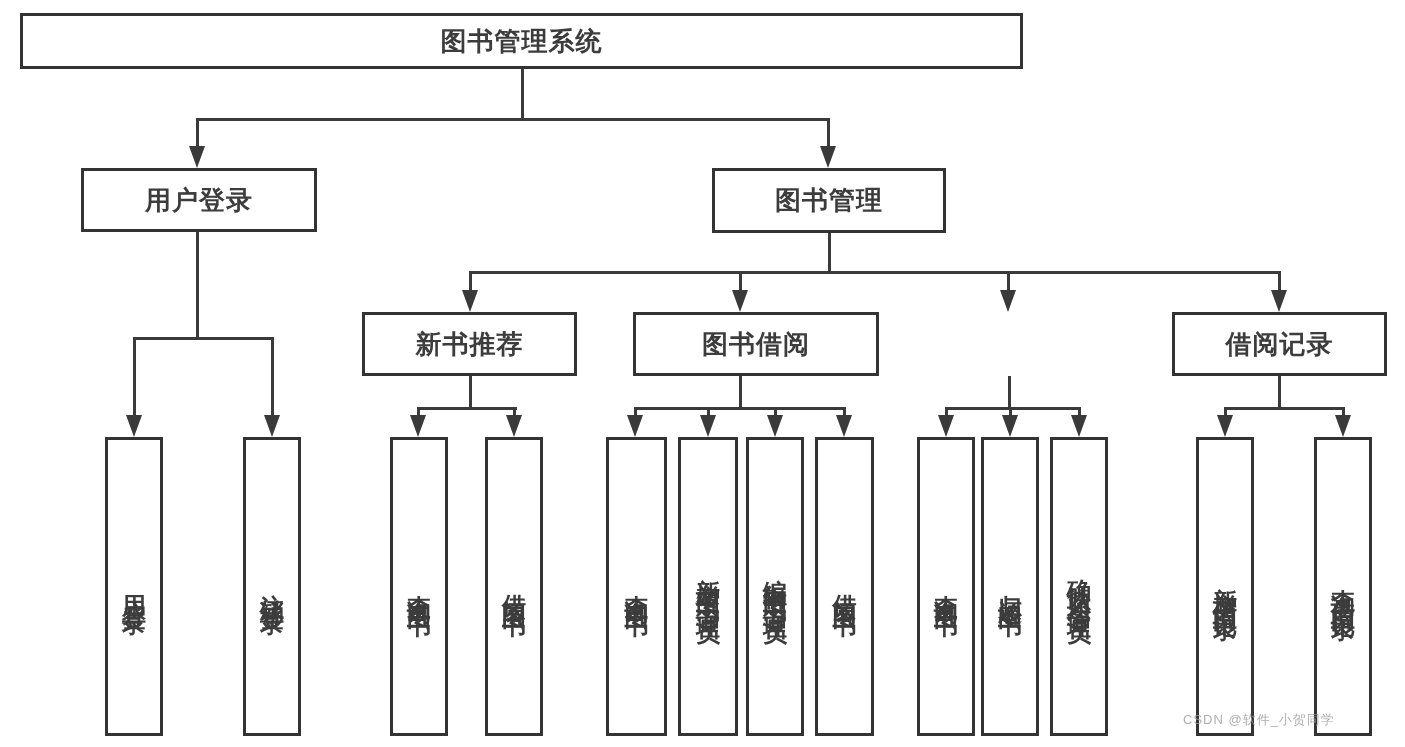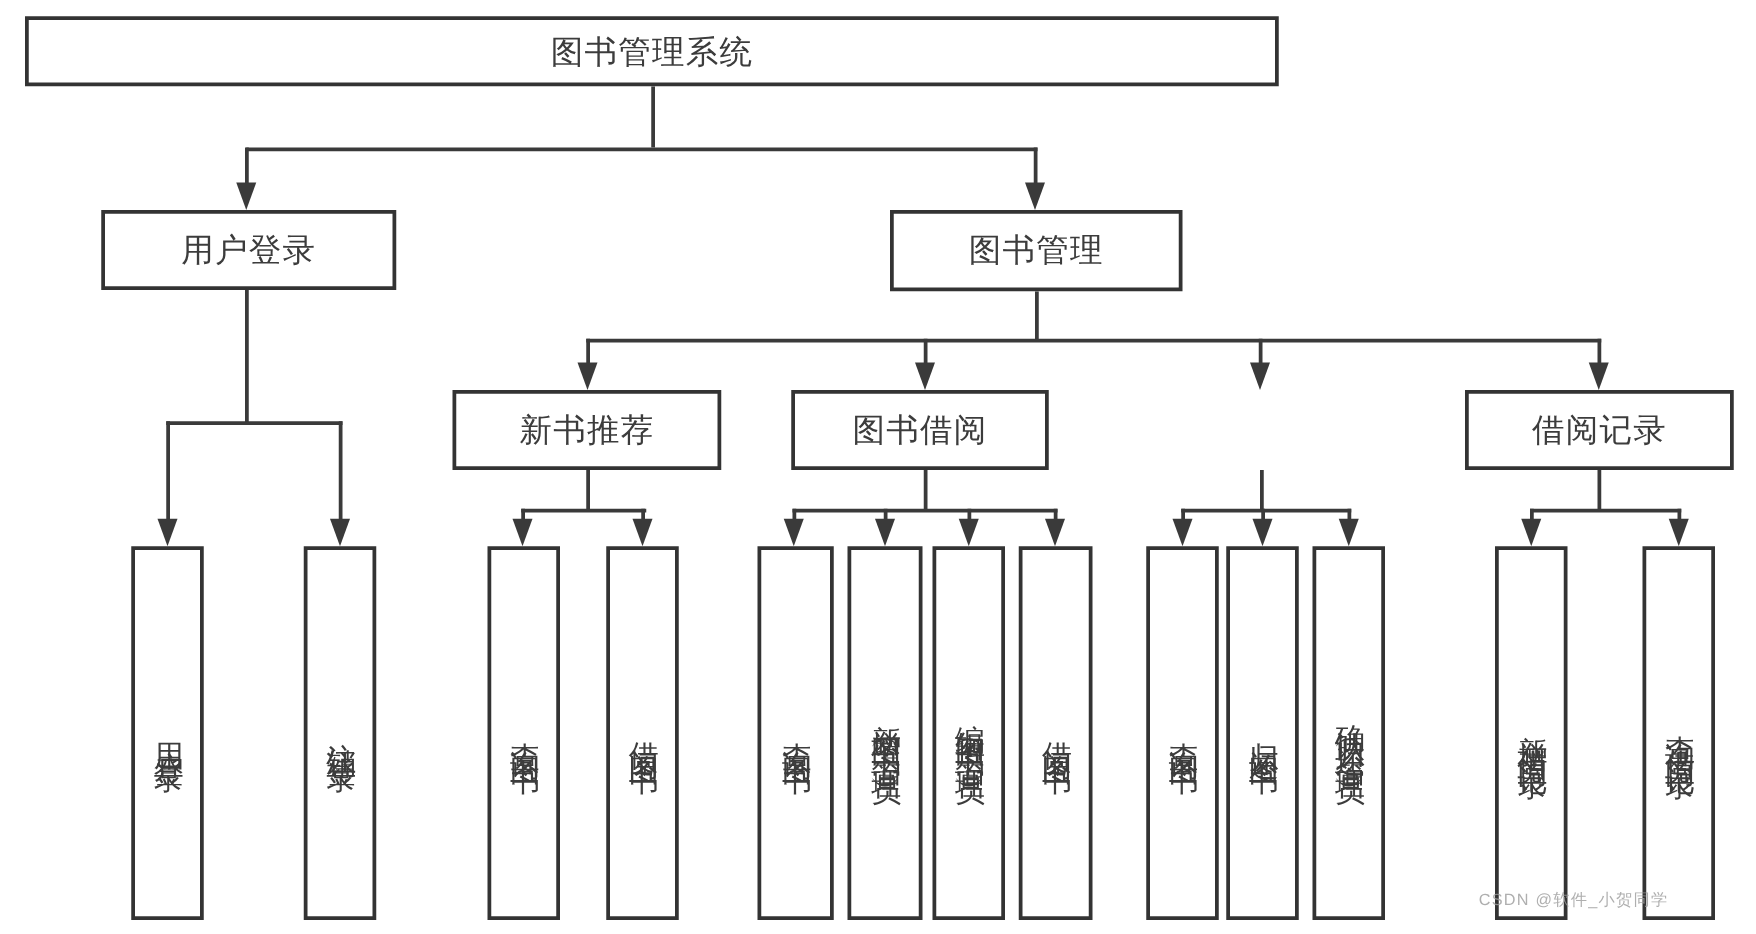--- a/index.html
+++ b/index.html
@@ -14,20 +14,21 @@
     position:absolute;
     box-sizing:border-box;
     border:3px solid #333333;
     background:#ffffff;
     display:flex;
     align-items:center;
     justify-content:center;
     color:#3c3c3c;
     font-size:26px;
     z-index:2;
+    font-weight:bold;
   }
   .node .lbl { white-space:nowrap; letter-spacing:1px; }
   .node.v { font-size:24px; }
   .node.v .lbl {
     writing-mode:vertical-rl;
     text-orientation:mixed;
     letter-spacing:6px;
     white-space:normal;
   }
   .vl { position:absolute; width:3px; background:#3a3a3a; z-index:1; }
@@ -119,21 +120,21 @@
   <div class="node" style="left:81px;top:168px;width:236px;height:64px">
     <span class="lbl">用户登录</span>
   </div>
   <div class="node" style="left:712px;top:168px;width:234px;height:65px">
     <span class="lbl">图书管理</span>
   </div>
 
   <div class="node" style="left:362px;top:312px;width:215px;height:64px">
     <span class="lbl">新书推荐</span>
   </div>
-  <div class="node" style="left:633px;top:312px;width:206px;height:64px">
+  <div class="node" style="left:633px;top:312px;width:246px;height:64px">
     <span class="lbl">图书借阅</span>
   </div>
   <div class="node" style="left:1172px;top:312px;width:215px;height:64px">
     <span class="lbl">借阅记录</span>
   </div>
 
   <div class="node v" style="left:105px;top:437px;width:58px;height:299px">
     <span class="lbl">用户登录</span>
   </div>
   <div class="node v" style="left:243px;top:437px;width:58px;height:299px">

